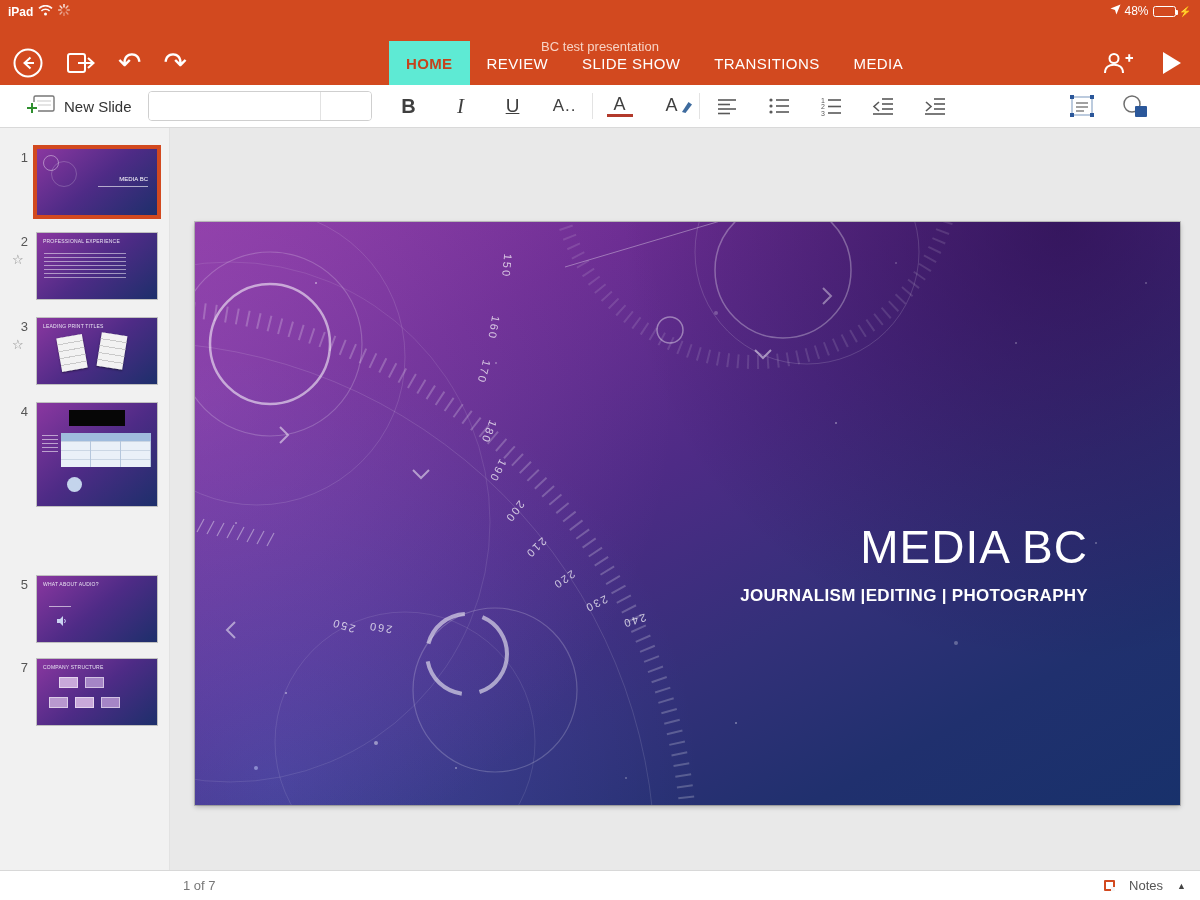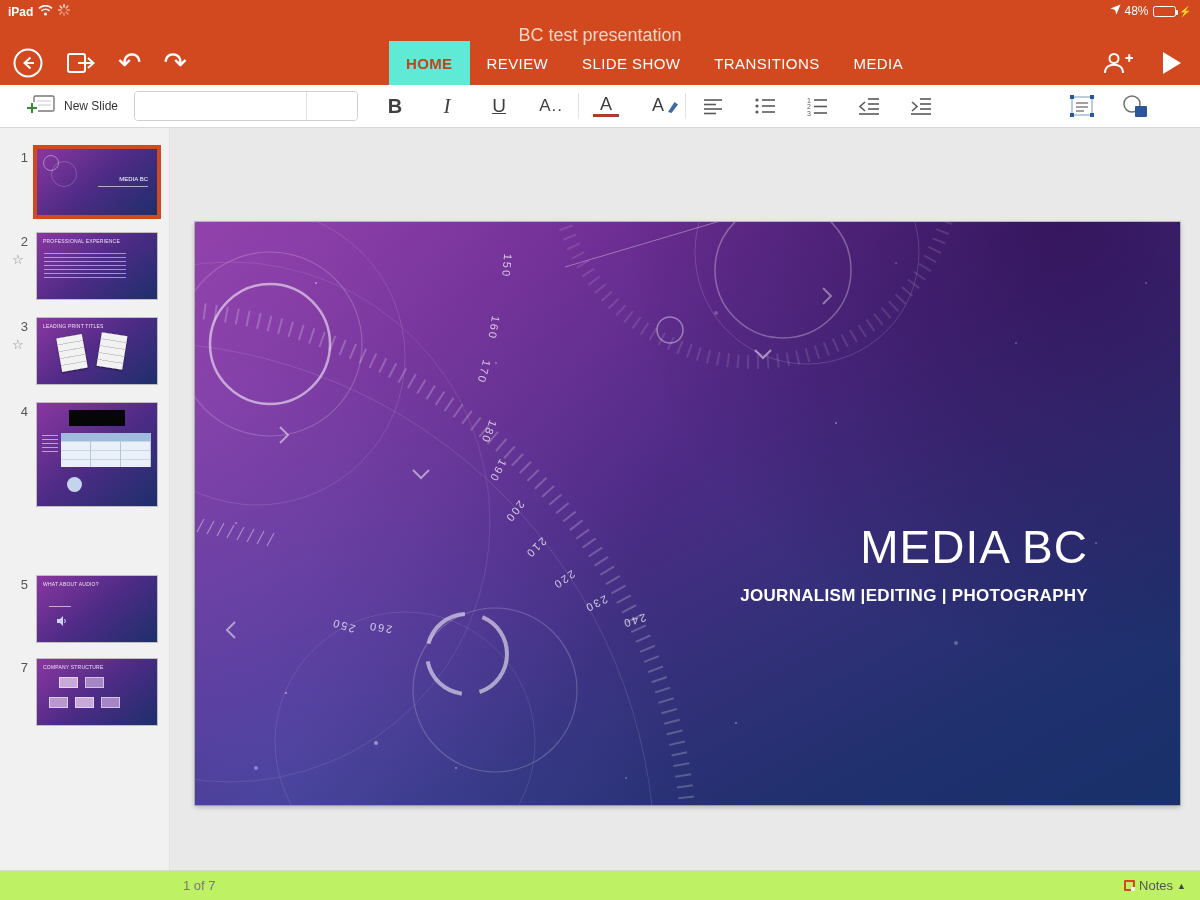--- a/index.html
+++ b/index.html
@@ -6,41 +6,41 @@
   html,body { width:1200px; height:900px; overflow:hidden;
     font-family:"Liberation Sans", sans-serif; background:#E9E9E9; position:relative; }
 
   
   .header { position:absolute; top:0; left:0; width:1200px; height:85px; background:#D2491F; }
   .statusbar { position:absolute; top:0; left:0; right:0; height:22px; color:#fff;
     font-size:12px; display:flex; align-items:center; padding:0 8px; }
   .status-left { display:flex; align-items:flex-end; gap:5px; font-weight:bold; }
   .status-right { margin-left:auto; display:flex; align-items:center; gap:4px; }
   .status-time { position:absolute; left:0; right:0; text-align:center; font-weight:bold; top:4px; font-size:12px; }
-  .doc-title { position:absolute; top:25px; left:0; right:0; text-align:center;
-    font-size:18px; color:#F7D3C5; }
+  .doc-title { position:absolute; top:39px; left:0; right:0; text-align:center;
+    font-size:13px; color:#F7D3C5; }
   .battery { width:23px; height:11px; border:1px solid #fff; border-radius:2.5px; padding:1px; position:relative; }
   .battery::after { content:""; position:absolute; right:-3px; top:3px; width:2px; height:5px; background:#fff; border-radius:0 1px 1px 0; }
   .battery-fill { height:100%; width:42%; background:#5BD15E; border-radius:1px; }
   .bolt { font-size:10px; color:#fff; }
 
   .navrow { position:absolute; bottom:0; left:0; right:0; height:44px; display:flex; align-items:stretch; }
   .nav-left { display:flex; align-items:center; gap:22px; margin-left:12px; width:225px; }
   .nav-icon { display:flex; align-items:center; justify-content:center; cursor:pointer; }
   .undo-glyph, .redo-glyph { font-size:28px; color:#fff; line-height:1; font-family:"DejaVu Sans", sans-serif; }
   .tabs { display:flex; align-items:stretch; margin:0 auto; }
   .tab { display:flex; align-items:center; padding:0 17px; color:#fff; font-size:15px;
     letter-spacing:.4px; cursor:pointer; }
   .tab.active { background:#5eead4; color:#C4431C; font-weight:bold; }
   .nav-right { display:flex; align-items:center; gap:28px; margin-right:18px; width:110px; justify-content:flex-end; }
 
   
   .toolbar { position:absolute; top:85px; left:0; width:1200px; height:43px; background:#fff;
     border-bottom:1px solid #D9D9D9; display:flex; align-items:center; }
-  .new-slide { display:flex; align-items:center; gap:8px; margin-left:26px; font-size:12px;
+  .new-slide { display:flex; align-items:center; gap:8px; margin-left:26px; font-size:15px;
     color:#333; cursor:pointer; white-space:nowrap; }
   .font-fields { display:flex; margin-left:16px; border:1px solid #CFCFCF; border-radius:4px;
     overflow:hidden; height:30px; background:#fff; }
   .font-fields input { border:none; outline:none; font-size:13px; padding:0 8px;
     font-family:"Liberation Sans",sans-serif; background:#fff; }
   .font-name { width:172px; border-right:1px solid #E2E2E2 !important; }
   .font-size { width:50px; }
   .fmt-group { display:flex; align-items:center; gap:26px; margin-left:24px; }
   .fmt-btn { min-width:26px; text-align:center; cursor:pointer; color:#3F3F3F; position:relative;
     display:flex; align-items:center; justify-content:center; }
@@ -123,24 +123,24 @@
   .dials span:nth-child(9)  { left:389px; top:376px; transform:rotate(153deg); }
   .dials span:nth-child(10) { left:427px; top:393px; transform:rotate(163deg); }
   .dials span:nth-child(11) { left:136px; top:398px; transform:rotate(197deg); }
   .dials span:nth-child(12) { left:173px; top:400px; transform:rotate(189deg); }
   .slide-title { position:absolute; right:92px; top:298px; font-size:46px; color:#fff;
     letter-spacing:1px; font-weight:normal; cursor:text; }
   .slide-subtitle { position:absolute; right:92px; top:364px; font-size:17px; color:#fff;
     font-weight:bold; letter-spacing:.3px; cursor:text; }
 
   
-  .footer { position:absolute; bottom:0; left:0; width:1200px; height:30px; background:#bef264;
+  .footer { position:absolute; bottom:0; left:0; width:1200px; height:30px; background:#ffffff;
     border-top:1px solid #D8D8D8; display:flex; align-items:center; font-size:13px; color:#777; }
   .page-indicator { margin-left:183px; }
-  .notes-toggle { margin-left:auto; margin-right:14px; display:flex; align-items:center; gap:4px;
+  .notes-toggle { margin-left:auto; margin-right:14px; display:flex; align-items:center; gap:14px;
     cursor:pointer; color:#555; }
   .notes-icon { width:11px; height:11px; border:2px solid #D2491F; border-radius:1px; position:relative; }
   .notes-icon::after { content:""; position:absolute; right:-2px; bottom:-2px; width:4px; height:4px; background:#F6F6F6; }
   .notes-arrow { font-size:9px; color:#444; }
 </style>
 </head>
 <body>
 
 <div class="header">
   <div class="statusbar">

